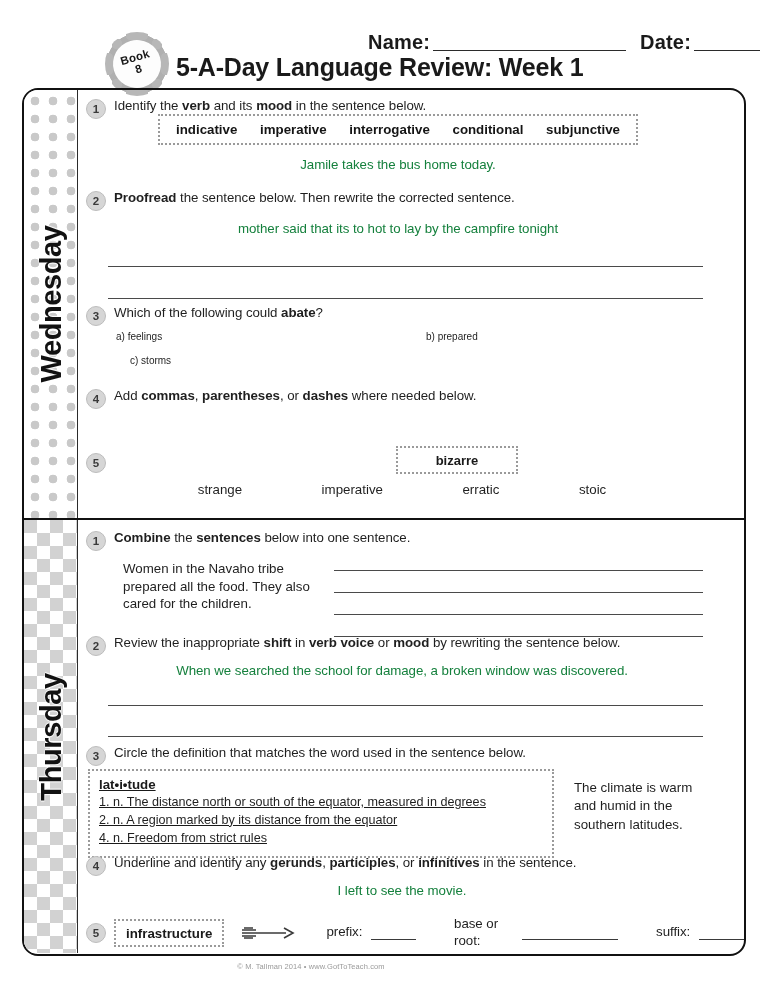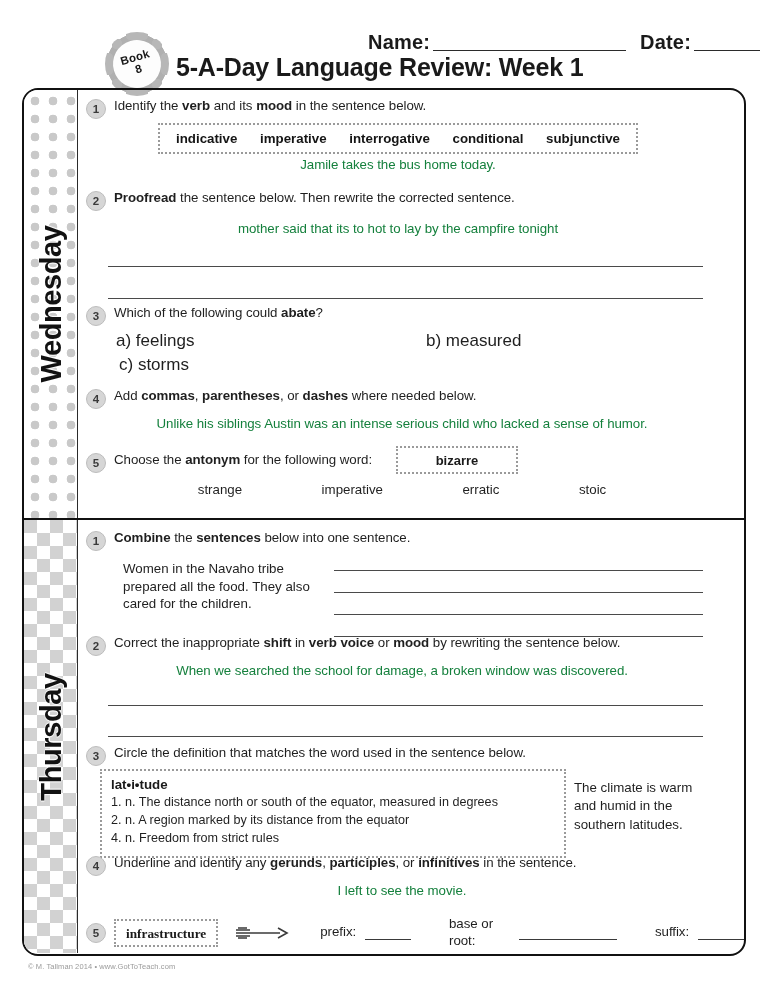--- a/index.html
+++ b/index.html
@@ -241,44 +241,44 @@
     color: #151515;
   }
 
   .writeline {
     border-bottom: 1.8px solid #4a4a4a;
     height: 0;
   }
 
   .choices {
     display: flex;
-    font-size: 17px;
+    font-size: 10px;
     color: #1f1f1f;
   }
   .choices .col { width: 50%; padding-left: 38px; box-sizing: border-box; }
 
   .optrow {
     display: flex;
     justify-content: space-around;
     font-size: 13.3px;
     color: #1f1f1f;
     padding: 0 80px;
     box-sizing: border-box;
   }
 
   
   .footer {
     position: absolute;
     top: 962px;
     left: 0;
     width: 622px;
+    text-align: center;
     font-size: 7.5px;
     color: #9a9a9a;
     letter-spacing: .1px;
-    padding-left: 28px;
   }
 
   
   .arrow-wrap { display: inline-flex; align-items: center; }
   .fill-line {
     display: inline-block;
     border-bottom: 1.6px solid #3a3a3a;
     height: 13px;
     vertical-align: baseline;
   }
@@ -316,21 +316,21 @@
     </div>
     <div class="day-body">
 
       <div class="q" style="top:8px;">
         <div class="q-head">
           <div class="num-circle">1</div>
           <div class="q-text">
             <span>Identify the </span><b>verb</b><span> and its </span><b>mood</b><span> in the sentence below.</span>
           </div>
         </div>
-        <div class="dotted-box wordbank" style="position:absolute; left:80px; top:25px; width:480px;">
+        <div class="dotted-box wordbank" style="position:absolute; left:80px; top:16px; width:480px;">
           <span>indicative</span>
           <span>imperative</span>
           <span>interrogative</span>
           <span>conditional</span>
           <span>subjunctive</span>
         </div>
         <div class="prompt" style="position:absolute; left:0; top:59px; width:640px;">Jamile takes the bus home today.</div>
       </div>
 
       <div class="q" style="top:100px;">
@@ -347,43 +347,39 @@
 
       <div class="q" style="top:215px;">
         <div class="q-head">
           <div class="num-circle">3</div>
           <div class="q-text">
             <span>Which of the following could </span><b>abate</b><span>?</span>
           </div>
         </div>
         <div class="choices" style="position:absolute; left:0; top:26px; width:620px;">
           <div class="col">a) feelings</div>
-          <div class="col">b) measured</div>
-        </div>
-        <div class="choices" style="position:absolute; left:3px; top:50px; width:620px;flex-direction:column;">
+          <div class="col">b) prepared</div>
+        </div>
+        <div class="choices" style="position:absolute; left:14px; top:50px; width:620px;flex-direction:column;">
           <div class="col">c) storms</div>
         </div>
       </div>
 
       <div class="q" style="top:298px;">
         <div class="q-head">
           <div class="num-circle">4</div>
           <div class="q-text">
             <span>Add </span><b>commas</b><span>, </span><b>parentheses</b><span>, or </span><b>dashes</b><span> where needed below.</span>
           </div>
         </div>
-        <div class="prompt" style="position:absolute; left:0; top:28px; width:648px;">Unlike his siblings Austin was an intense serious child who lacked a sense of humor.</div>
       </div>
 
       <div class="q" style="top:362px;">
         <div class="q-head">
           <div class="num-circle">5</div>
-          <div class="q-text">
-            <span>Choose the </span><b>antonym</b><span> for the following word:</span>
-          </div>
         </div>
         <div class="dotted-box" style="position:absolute; left:318px; top:-6px; width:122px; height:28px; display:flex; align-items:center; justify-content:center;">
           <span style="font-size:13px; font-weight:700;">bizarre</span>
         </div>
         <div class="optrow" style="position:absolute; left:0; top:30px; width:648px;text-align:center;">
           <span>strange</span>
           <span>imperative</span>
           <span>erratic</span>
           <span>stoic</span>
         </div>
@@ -410,34 +406,34 @@
         <div class="writeline" style="position:absolute; left:256px; top:40px; width:369px;"></div>
         <div class="writeline" style="position:absolute; left:256px; top:62px; width:369px;"></div>
         <div class="writeline" style="position:absolute; left:256px; top:84px; width:369px;"></div>
         <div class="writeline" style="position:absolute; left:256px; top:106px; width:369px;"></div>
       </div>
 
       <div class="q" style="top:115px;">
         <div class="q-head">
           <div class="num-circle">2</div>
           <div class="q-text">
-            <span>Correct the inappropriate </span><b>shift</b><span> in </span><b>verb voice</b><span> or </span><b>mood</b><span> by rewriting the sentence below.</span>
+            <span>Review the inappropriate </span><b>shift</b><span> in </span><b>verb voice</b><span> or </span><b>mood</b><span> by rewriting the sentence below.</span>
           </div>
         </div>
         <div class="prompt" style="position:absolute; left:0; top:28px; width:648px;">When we searched the school for damage, a broken window was discovered.</div>
         <div class="writeline" style="position:absolute; left:30px; top:70px; width:595px;"></div>
         <div class="writeline" style="position:absolute; left:30px; top:101px; width:595px;"></div>
       </div>
 
       <div class="q" style="top:225px;">
         <div class="q-head">
           <div class="num-circle">3</div>
           <div class="q-text">Circle the definition that matches the word used in the sentence below.</div>
         </div>
-        <div class="dotted-box" style="position:absolute; left:22px; top:24px; width:466px; padding:6px 9px 8px 9px;">
+        <div class="dotted-box" style="position:absolute; left:10px; top:24px; width:466px; padding:6px 9px 8px 9px;text-decoration:underline;">
           <div style="font-size:13.3px; font-weight:700; margin-bottom:2px;">lat•i•tude</div>
           <div style="font-size:12.6px; line-height:1.42; color:#1f1f1f;">1. n. The distance north or south of the equator, measured in degrees</div>
           <div style="font-size:12.6px; line-height:1.42; color:#1f1f1f;">2. n. A region marked by its distance from the equator</div>
           <div style="font-size:12.6px; line-height:1.42; color:#1f1f1f;">4. n. Freedom from strict rules</div>
         </div>
         <div style="position:absolute; left:496px; top:34px; width:140px; font-size:13.3px; line-height:1.38; color:#1f1f1f;">The climate is warm and humid in the southern latitudes.</div>
       </div>
 
       <div class="q" style="top:335px;">
         <div class="q-head">
@@ -447,21 +443,21 @@
           </div>
         </div>
         <div class="prompt" style="position:absolute; left:0; top:28px; width:648px;">I left to see the movie.</div>
       </div>
 
       <div class="q" style="top:396px;">
         <div class="q-head" style="align-items:center;">
           <div class="num-circle">5</div>
 
           <div class="dotted-box" style="padding:3px 10px;">
-            <span style="font-size:13.3px; font-weight:700;font-family:Liberation Serif, serif;">infrastructure</span>
+            <span style="font-size:13.3px; font-weight:700;">infrastructure</span>
           </div>
 
           <span class="arrow-wrap" style="margin:0 8px;">
             <svg width="62" height="14" viewBox="0 0 62 14" aria-hidden="true">
               <path d="M2 7 H46" stroke="#3a3a3a" stroke-width="1.6" fill="none"></path>
               <path d="M2 4 H16 M2 10 H16 M4 2 H13 M4 12 H13" stroke="#3a3a3a" stroke-width="1.5" fill="none"></path>
               <path d="M44 2 L53 7 L44 12" stroke="#3a3a3a" stroke-width="1.6" fill="none"></path>
             </svg>
           </span>
 

